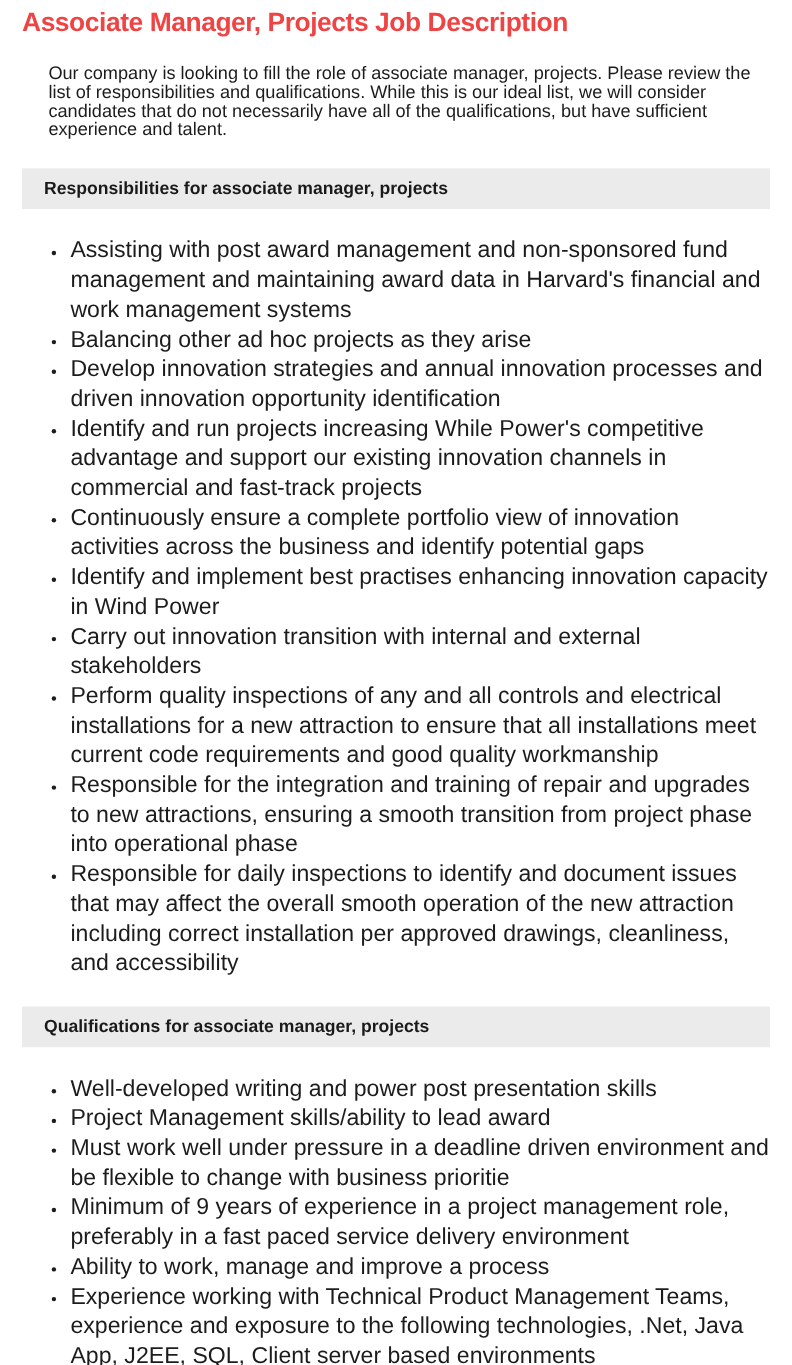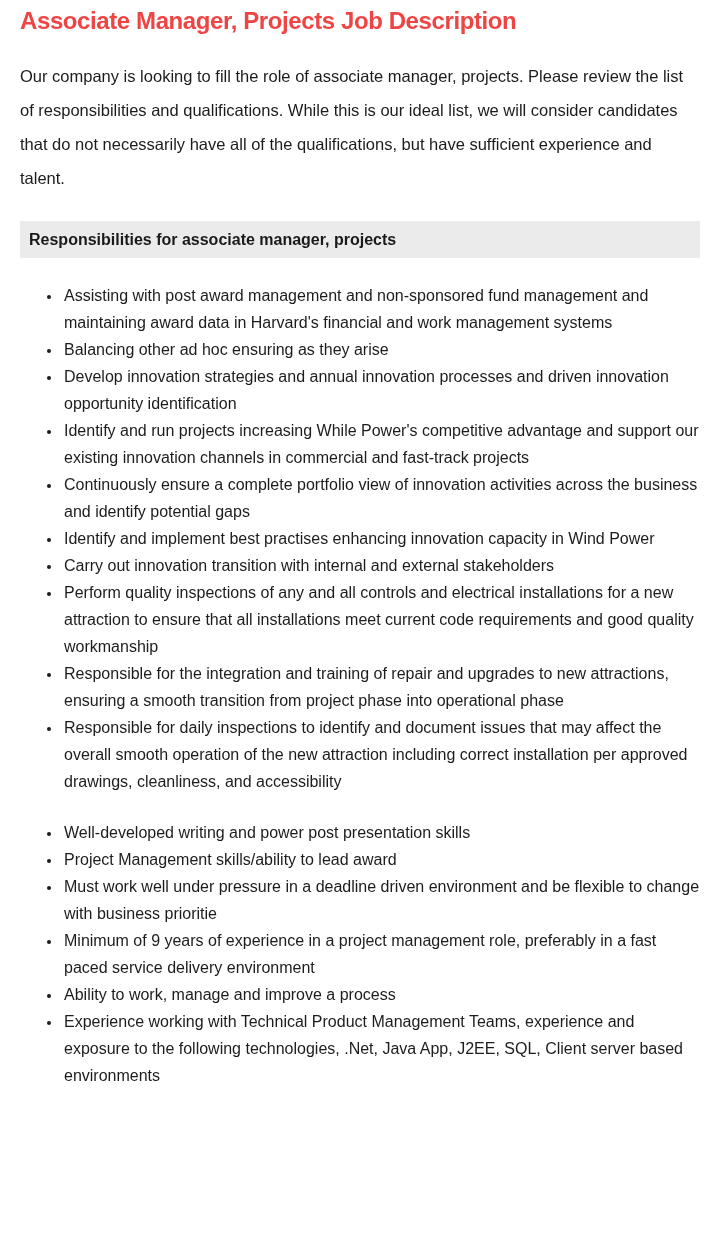--- a/index.html
+++ b/index.html
@@ -20,38 +20,39 @@
     padding-top: 7px;
     font-size: 24px;
     font-weight: 700;
     letter-spacing: -0.4px;
     color: #ef4444;
     white-space: nowrap;
   }
   .intro {
     margin-top: 24px;
     font-size: 16.5px;
-    line-height: 34px;
+    line-height: 17px;
+    margin-left: 24px;
   }
   .section-header {
     margin-top: 26px;
     background: #ebebeb;
-    padding: 9px 9px;
+    padding: 9px 20px;
     font-size: 16px;
     line-height: 19px;
     font-weight: 700;
     color: #1a1a1a;
   }
   ul.bullet-list {
     margin-top: 24px;
     padding-left: 42px;
     list-style: disc outside;
   }
   ul.bullet-list li {
-    font-size: 16px;
+    font-size: 21px;
     line-height: 27px;
     padding-left: 2px;
     max-width: 638px;
   }
   ul.bullet-list li::marker {
     font-size: 14px;
     color: #1c1c1c;
   }
 </style>
 </head>
@@ -59,30 +60,31 @@
 
 <main class="page">
   <h1 class="page-title">Associate Manager, Projects Job Description</h1>
 
   <p class="intro">Our company is looking to fill the role of associate manager, projects. Please review the list of responsibilities and qualifications. While this is our ideal list, we will consider candidates that do not necessarily have all of the qualifications, but have sufficient experience and talent.</p>
 
   <div id="sections">
       <div class="section-header">Responsibilities for associate manager, projects</div>
       <ul class="bullet-list">
         <li>Assisting with post award management and non-sponsored fund management and maintaining award data in Harvard's financial and work management systems</li>
-        <li>Balancing other ad hoc ensuring as they arise</li>
+        <li>Balancing other ad hoc projects as they arise</li>
         <li>Develop innovation strategies and annual innovation processes and driven innovation opportunity identification</li>
         <li>Identify and run projects increasing While Power's competitive advantage and support our existing innovation channels in commercial and fast-track projects</li>
         <li>Continuously ensure a complete portfolio view of innovation activities across the business and identify potential gaps</li>
         <li>Identify and implement best practises enhancing innovation capacity in Wind Power</li>
         <li>Carry out innovation transition with internal and external stakeholders</li>
         <li>Perform quality inspections of any and all controls and electrical installations for a new attraction to ensure that all installations meet current code requirements and good quality workmanship</li>
         <li>Responsible for the integration and training of repair and upgrades to new attractions, ensuring a smooth transition from project phase into operational phase</li>
         <li>Responsible for daily inspections to identify and document issues that may affect the overall smooth operation of the new attraction including correct installation per approved drawings, cleanliness, and accessibility</li>
       </ul>
+      <div class="section-header">Qualifications for associate manager, projects</div>
       <ul class="bullet-list">
         <li>Well-developed writing and power post presentation skills</li>
         <li>Project Management skills/ability to lead award</li>
         <li>Must work well under pressure in a deadline driven environment and be flexible to change with business prioritie</li>
         <li>Minimum of 9 years of experience in a project management role, preferably in a fast paced service delivery environment</li>
         <li>Ability to work, manage and improve a process</li>
         <li>Experience working with Technical Product Management Teams, experience and exposure to the following technologies, .Net, Java App, J2EE, SQL, Client server based environments</li>
       </ul>
     </div>
 </main>

